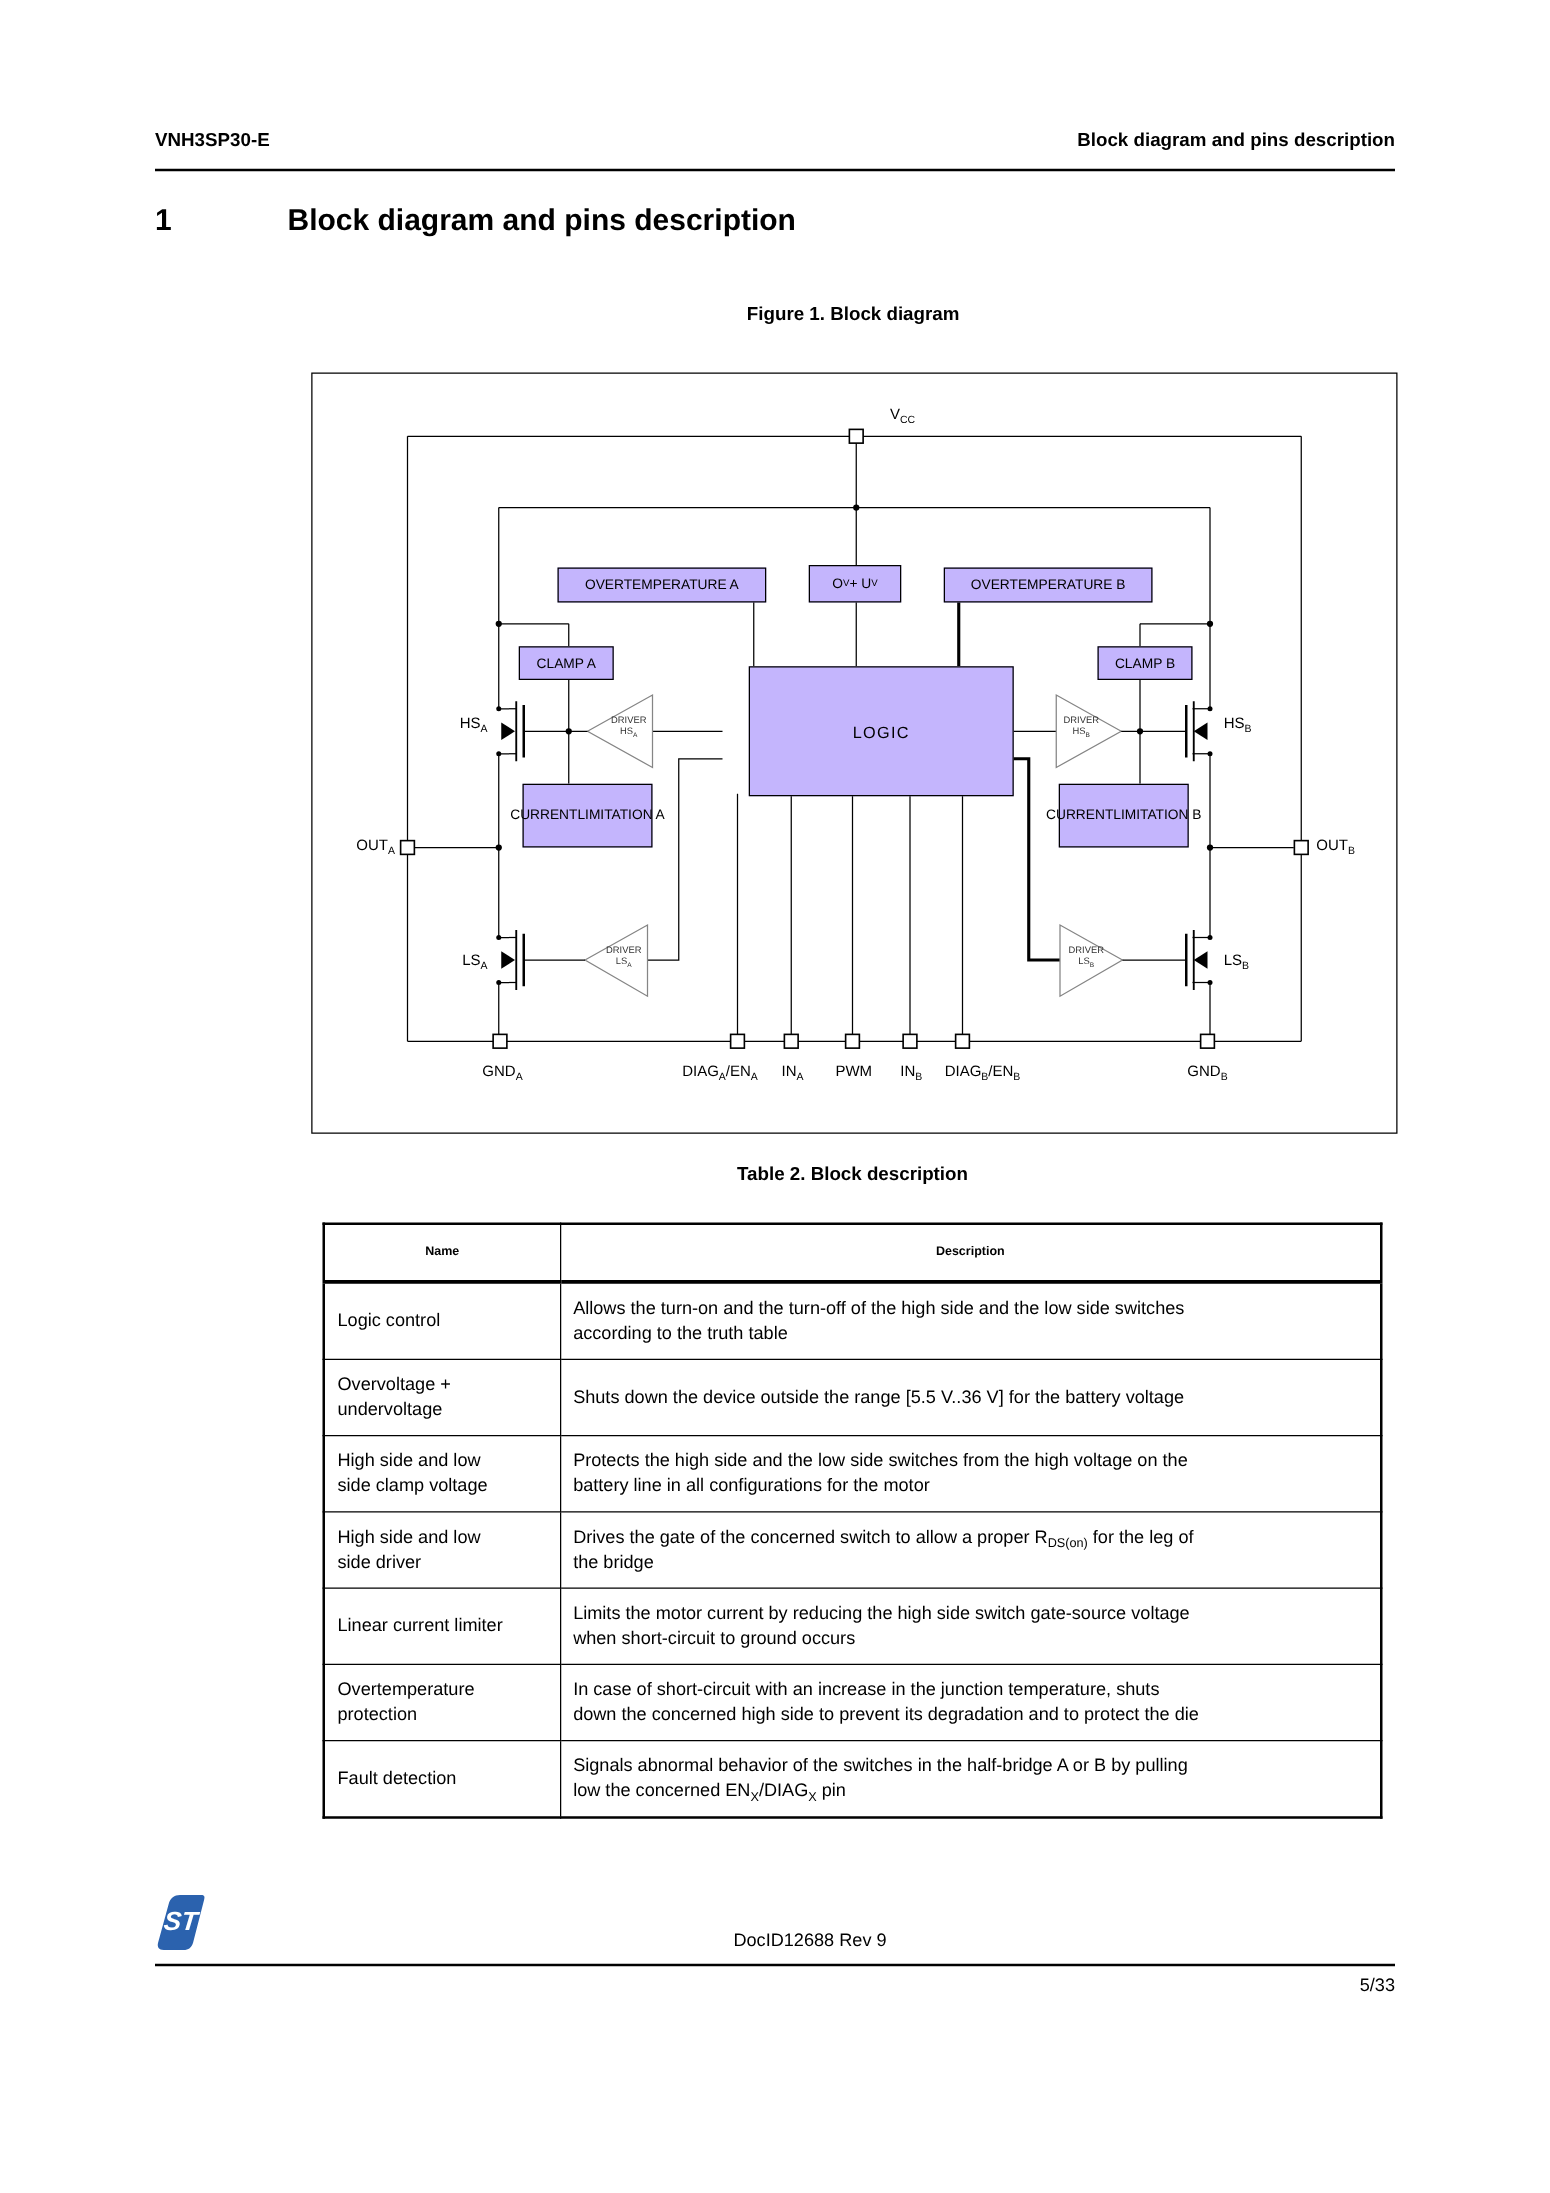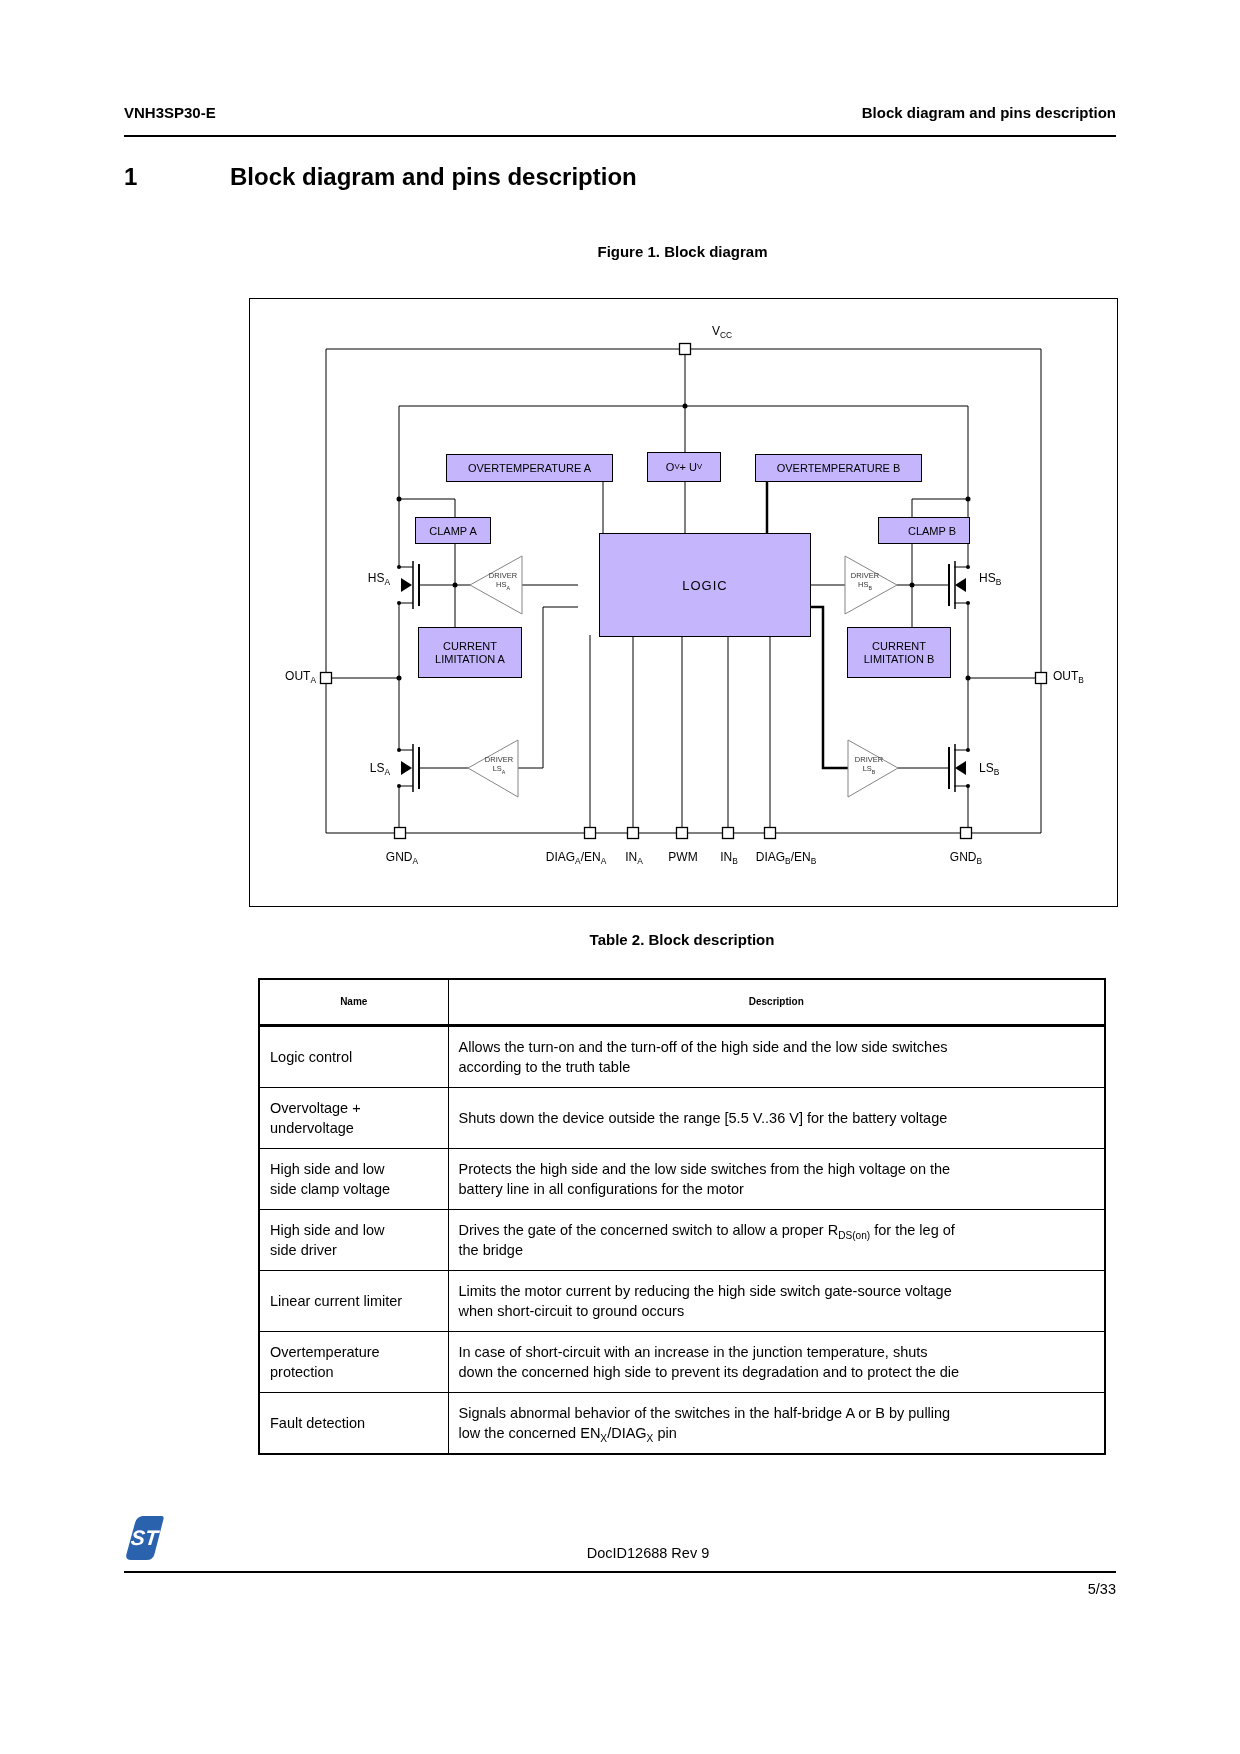--- a/index.html
+++ b/index.html
@@ -6,21 +6,21 @@
   body{width:1240px;height:1754px;position:relative;background:#ffffff;
        font-family:"Liberation Sans",sans-serif;color:#000;}
   sub{font-size:0.7em;line-height:0;}
   .abs{position:absolute;}
   .b{font-weight:bold;}
   .hrule{position:absolute;background:#000;height:2px;}
   
   .figbox{position:absolute;left:249px;top:298px;width:867px;height:607px;border:1px solid #000;background:#fff;}
   .dbox{position:absolute;border:1px solid #000;background:#c4b5fd;display:flex;align-items:center;justify-content:center;
         font-size:11px;text-align:center;white-space:nowrap;}
-  .dbox2{flex-direction:column;line-height:13px;}
+  .dbox2{flex-direction:row;line-height:13px;}
   .dlabel{position:absolute;font-size:12px;white-space:nowrap;}
   .ctr{transform:translateX(-50%);}
   .rgt{text-align:right;}
   .drv{position:absolute;width:48px;font-size:7.5px;line-height:9px;color:#333;text-align:center;}
   .logictxt{font-size:13px;letter-spacing:1px;margin-left:21px;}
   
   .desc-table{position:absolute;left:258px;top:978px;width:848px;border-collapse:collapse;table-layout:fixed;background:#fff;}
   .desc-table th,.desc-table td{border:1px solid #000;font-size:14.5px;line-height:20px;padding:5px 10px;vertical-align:middle;text-align:left;}
   .desc-table th{font-size:10px;text-align:center;height:34px;border-bottom:3px solid #000;}
   .desc-table{border:2px solid #000;}
@@ -156,21 +156,21 @@
     <rect x="722.5" y="827.5" width="11" height="11"></rect>
     <rect x="764.5" y="827.5" width="11" height="11"></rect>
     <rect x="960.5" y="827.5" width="11" height="11"></rect>
   </g>
 </svg>
 
 <div class="dbox" style="left:446px;top:454px;width:165px;height:26px;">OVERTEMPERATURE A</div>
 <div class="dbox" style="left:647px;top:452px;width:72px;height:28px;">O<sub>V</sub> + U<sub>V</sub></div>
 <div class="dbox" style="left:755px;top:454px;width:165px;height:26px;">OVERTEMPERATURE B</div>
 <div class="dbox" style="left:415px;top:517px;width:74px;height:25px;">CLAMP A</div>
-<div class="dbox" style="left:878px;top:517px;width:74px;height:25px;padding-left:16px;">CLAMP B</div>
+<div class="dbox" style="left:878px;top:517px;width:74px;height:25px;">CLAMP B</div>
 <div class="dbox logictxt" style="left:578px;top:533px;width:210px;height:102px;">LOGIC</div>
 <div class="dbox dbox2" style="left:418px;top:627px;width:102px;height:49px;">
   <div>CURRENT</div>
   <div>LIMITATION A</div>
 </div>
 <div class="dbox dbox2" style="left:847px;top:627px;width:102px;height:49px;">
   <div>CURRENT</div>
   <div>LIMITATION B</div>
 </div>
 

